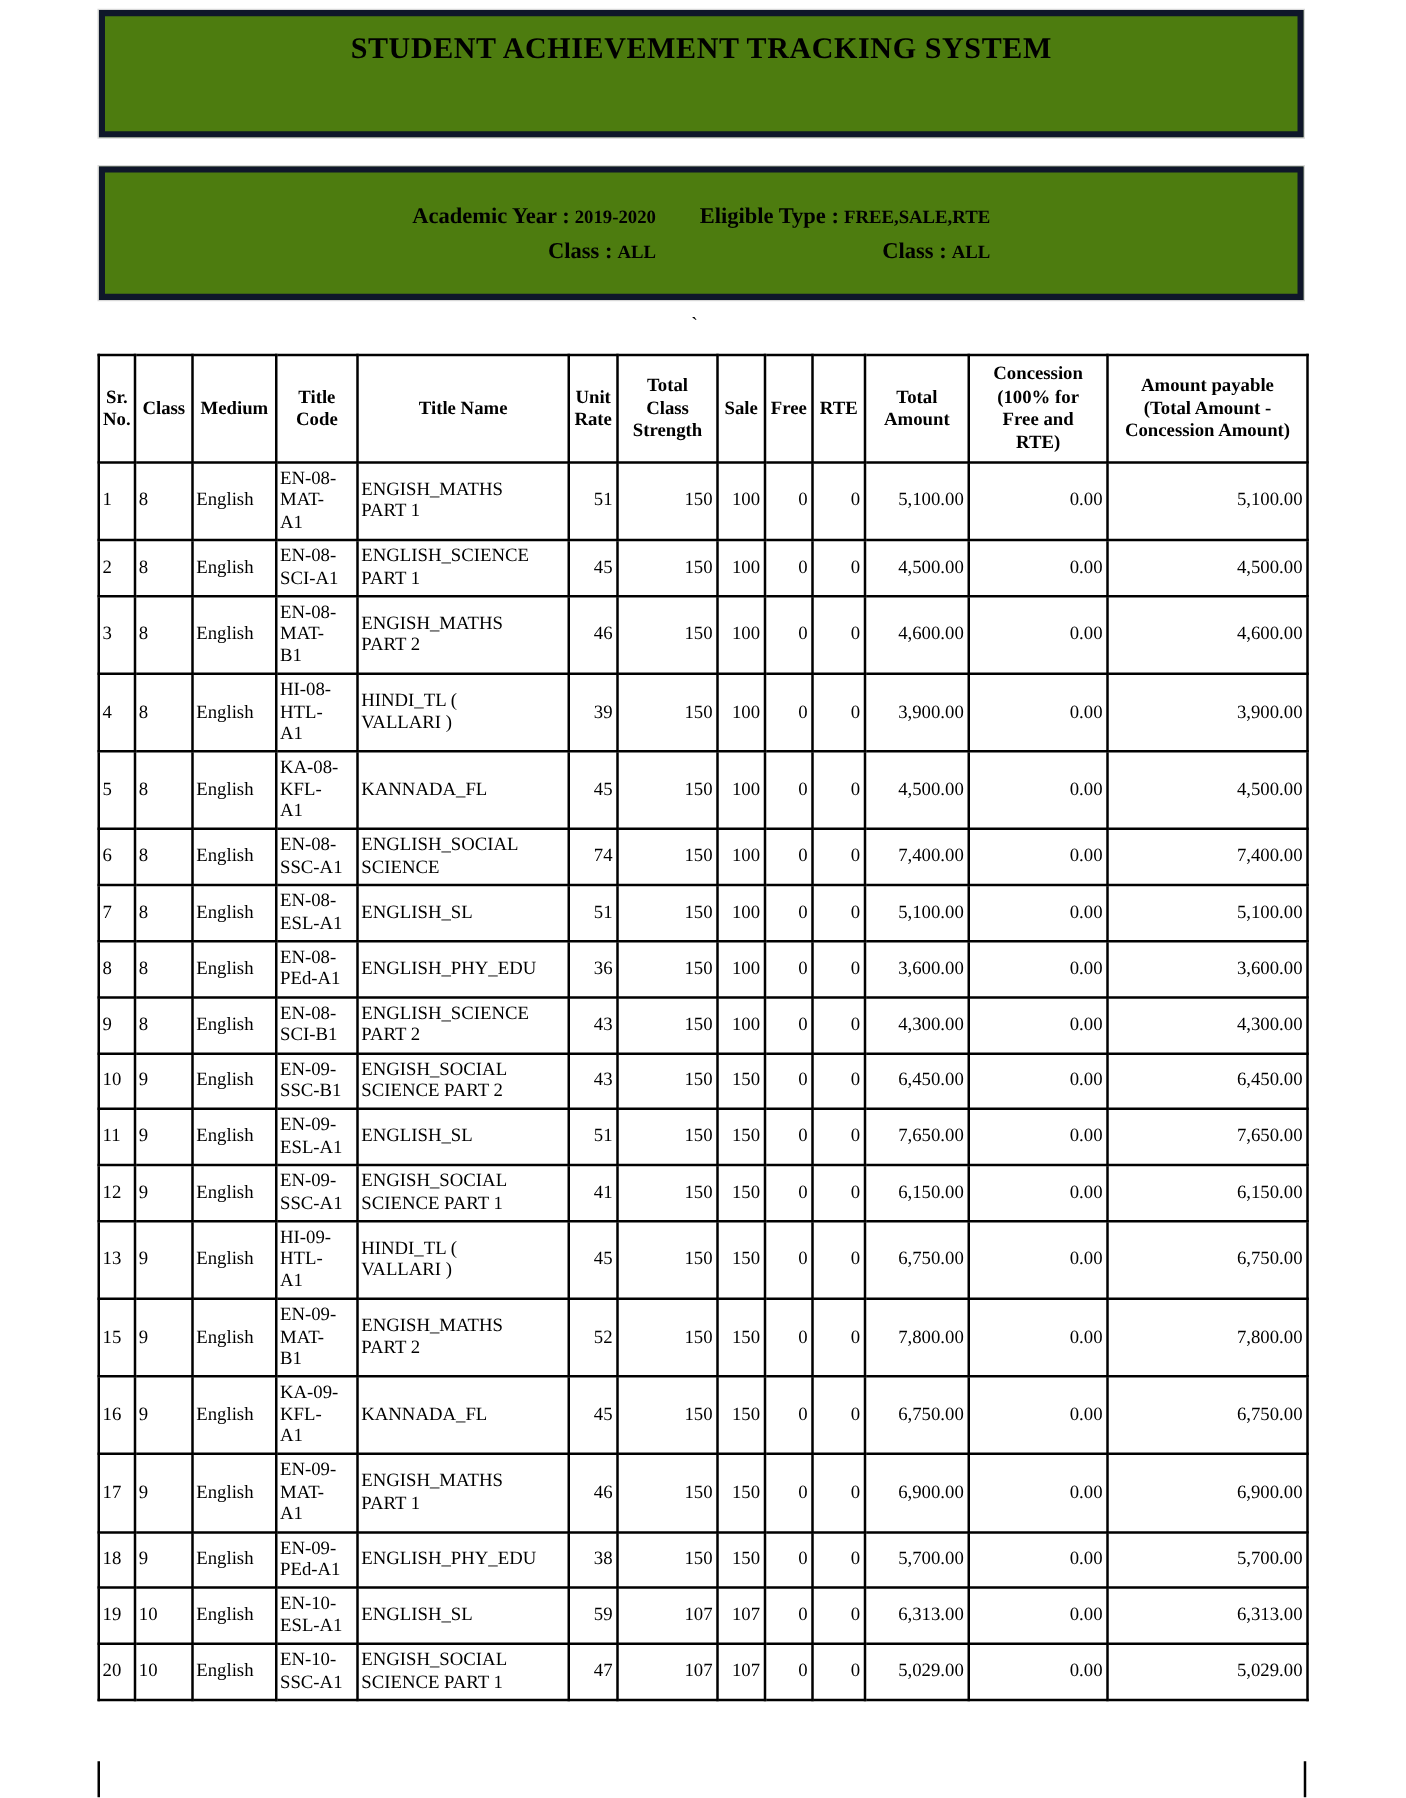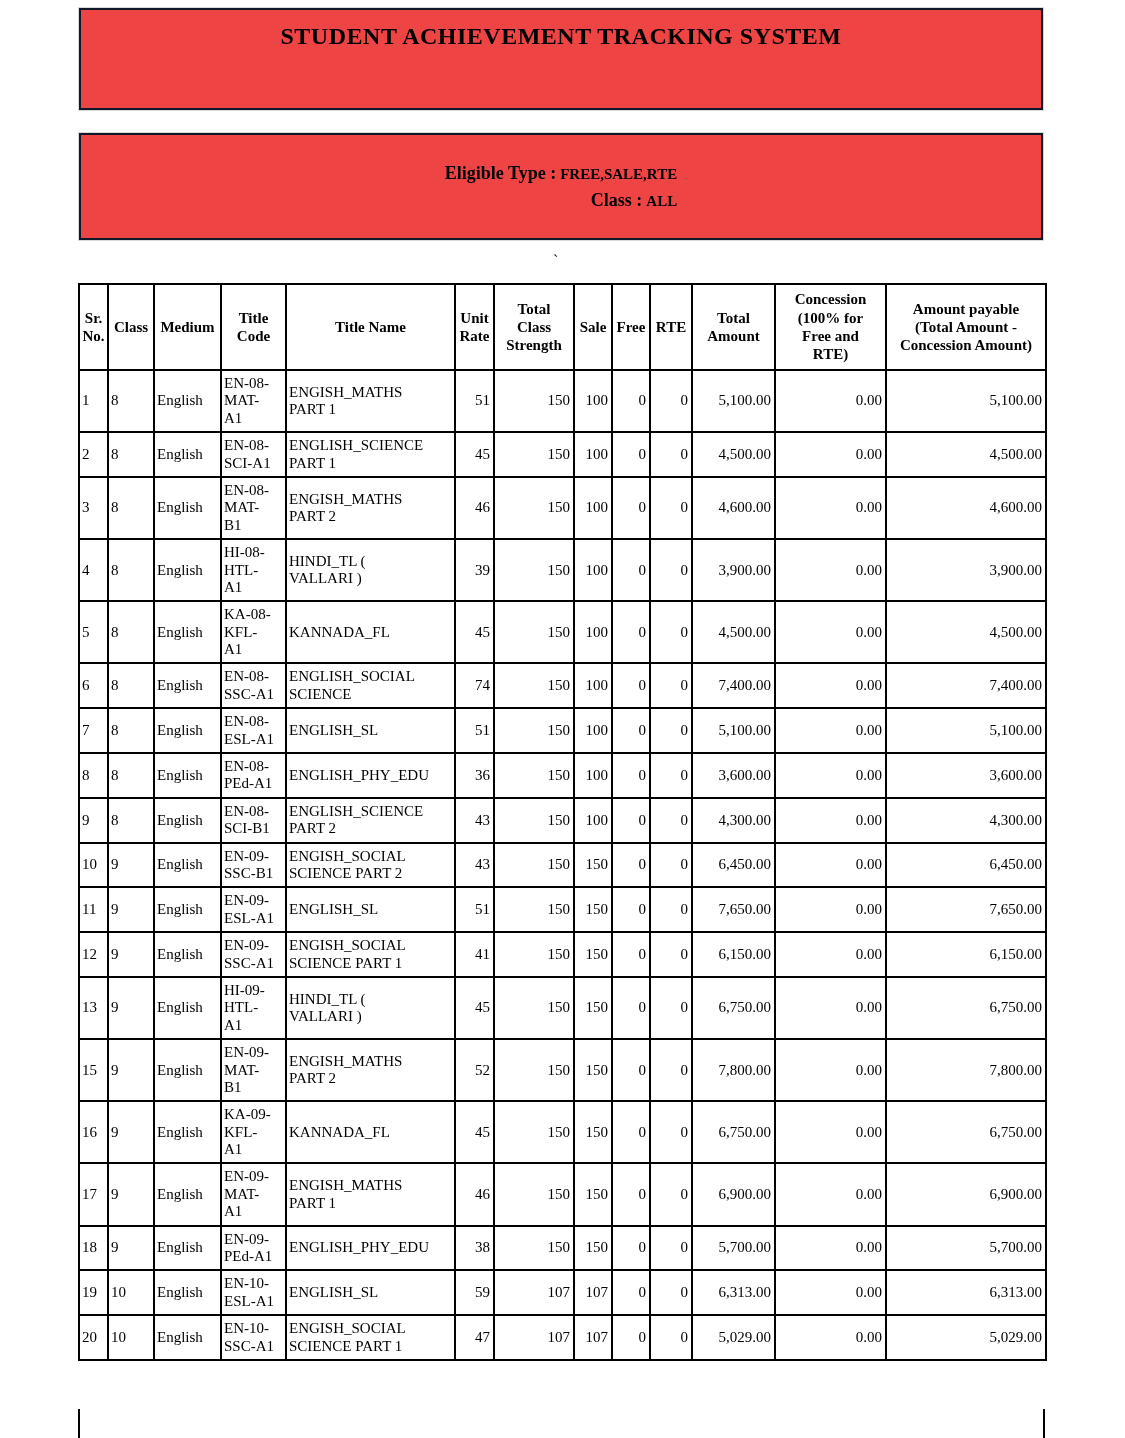--- a/index.html
+++ b/index.html
@@ -2,21 +2,21 @@
 <html><head>
 <meta charset="utf-8">
 <style>
   html,body { margin:0; padding:0; background:#ffffff; }
   body {
     width:1125px; height:1438px; position:relative;
     font-family:"Liberation Serif", serif; color:#000;
   }
   .outline-box {
     position:absolute; left:79px; width:964px;
-    border:2px solid #0f172a; background:#ef4444; box-sizing:border-box;
+    border:5px solid #0f172a; background:#4d7c0f; box-sizing:border-box;
     outline:1px solid #d9d9d9;
   }
   #title-box { top:8px; height:102px; text-align:center; }
   #title-box .main-title {
     margin:0; padding-top:13px; font-size:24px; font-weight:bold; letter-spacing:0.5px;
   }
   #title-box .sub-title {
     margin:0; padding-top:20px; font-size:19px; font-weight:bold;
   }
   #filters-box { top:133px; height:107px; }
@@ -59,20 +59,24 @@
 </style>
 </head>
 <body>
 
 <div class="outline-box" id="title-box">
   <div class="main-title">STUDENT ACHIEVEMENT TRACKING SYSTEM</div>
 </div>
 
 <div class="outline-box" id="filters-box">
   <div class="filters-flex">
+    <div class="filters-col right">
+      <div><span class="flabel">Academic Year :</span> <span class="fvalue">2019-2020</span></div>
+      <div><span class="flabel">Class :</span> <span class="fvalue">ALL</span></div>
+    </div>
     <div class="filters-col left">
       <div><span class="flabel">Eligible Type :</span> <span class="fvalue">FREE,SALE,RTE</span></div>
       <div><span class="flabel">Class :</span> <span class="fvalue">ALL</span></div>
     </div>
   </div>
 </div>
 
 <span id="stray-char">`</span>
 
 <table id="report-table">

